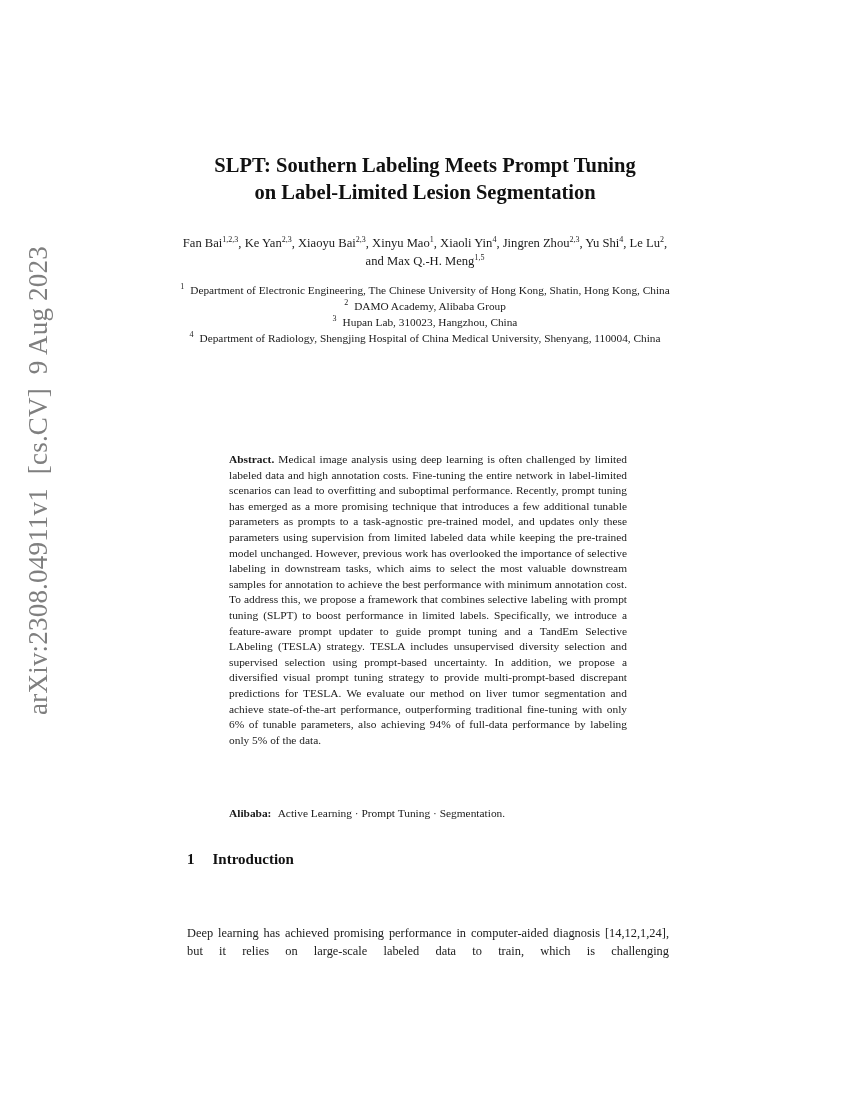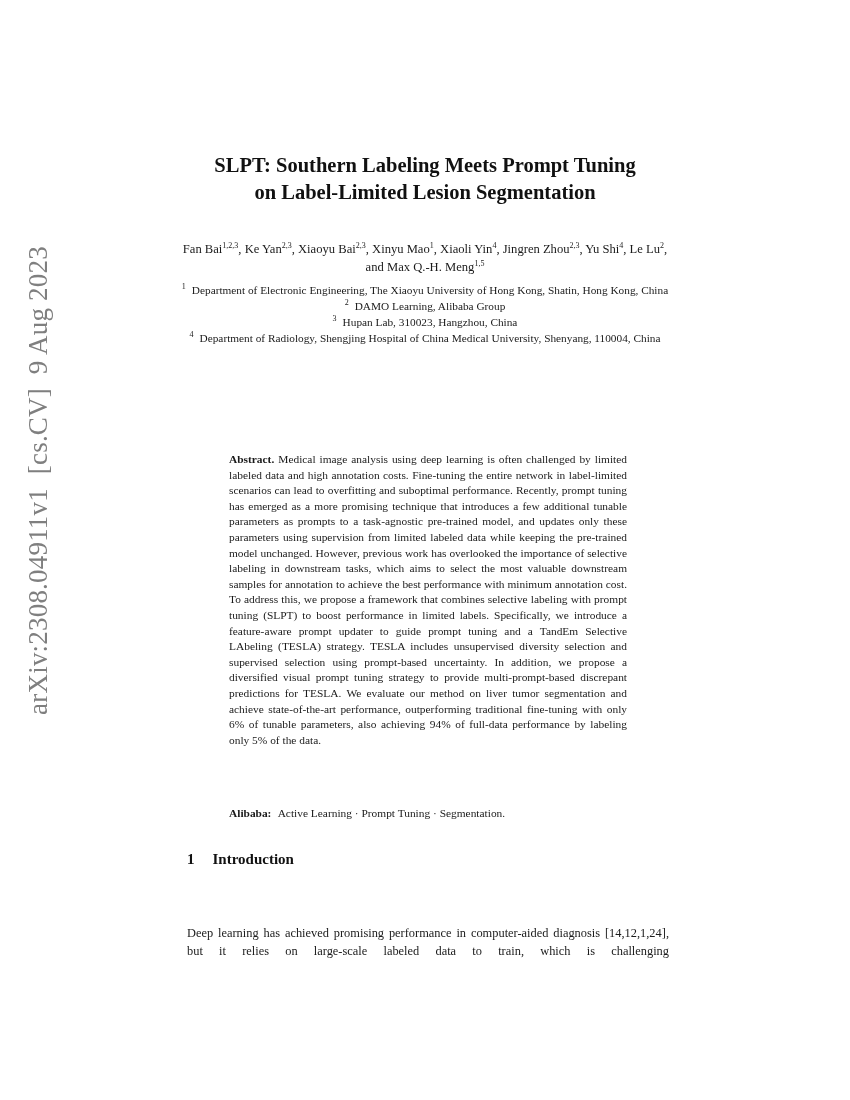--- a/index.html
+++ b/index.html
@@ -49,21 +49,20 @@
     .authors {
       position: absolute;
       left: 180px;
       top: 234px;
       width: 490px;
       text-align: center;
       font-family: "Liberation Serif", serif;
       font-size: 12.6px;
       line-height: 18px;
       color: #1a1a1a;
-      margin-top: 6px;
     }
     .authors sup, .affil sup {
       font-size: 8px;
       vertical-align: 5px;
       line-height: 0;
     }
     .affiliations {
       position: absolute;
       left: 180px;
       top: 282px;
@@ -133,22 +132,22 @@
 </div>
 
 <div class="title">
   <div>SLPT: Southern Labeling Meets Prompt Tuning</div>
   <div>on Label-Limited Lesion Segmentation</div>
 </div>
 
 <div class="authors" id="authors"><span><span>Fan Bai</span><sup>1,2,3</sup><span>, </span></span><span><span>Ke Yan</span><sup>2,3</sup><span>, </span></span><span><span>Xiaoyu Bai</span><sup>2,3</sup><span>, </span></span><span><span>Xinyu Mao</span><sup>1</sup><span>, </span></span><span><span>Xiaoli Yin</span><sup>4</sup><span>, </span></span><span><span>Jingren Zhou</span><sup>2,3</sup><span>, </span></span><span><span>Yu Shi</span><sup>4</sup><span>, </span></span><span><span>Le Lu</span><sup>2</sup><span>, and </span></span><span><span>Max Q.-H. Meng</span><sup>1,5</sup><span></span></span></div>
 
 <div class="affiliations" id="affiliations">
-    <span class="affil"><sup>1</sup><span>Department of Electronic Engineering, The Xiaoyu University of Hong Kong, Shatin, Hong Kong, China</span></span>
-    <span class="affil"><sup>2</sup><span>DAMO Learning, Alibaba Group</span></span>
+    <span class="affil"><sup>1</sup><span>Department of Electronic Engineering, The Chinese University of Hong Kong, Shatin, Hong Kong, China</span></span>
+    <span class="affil"><sup>2</sup><span>DAMO Academy, Alibaba Group</span></span>
     <span class="affil"><sup>3</sup><span>Hupan Lab, 310023, Hangzhou, China</span></span>
     <span class="affil"><sup>4</sup><span>Department of Radiology, Shengjing Hospital of China Medical University, Shenyang, 110004, China</span></span>
   </div>
 
 <div class="abstract">
   <span class="label">Abstract.</span><span>Medical image analysis using deep learning is often challenged by limited labeled data and high annotation costs. Fine-tuning the entire network in label-limited scenarios can lead to overfitting and suboptimal performance. Recently, prompt tuning has emerged as a more promising technique that introduces a few additional tunable parameters as prompts to a task-agnostic pre-trained model, and updates only these parameters using supervision from limited labeled data while keeping the pre-trained model unchanged. However, previous work has overlooked the importance of selective labeling in downstream tasks, which aims to select the most valuable downstream samples for annotation to achieve the best performance with minimum annotation cost. To address this, we propose a framework that combines selective labeling with prompt tuning (SLPT) to boost performance in limited labels. Specifically, we introduce a feature-aware prompt updater to guide prompt tuning and a TandEm Selective LAbeling (TESLA) strategy. TESLA includes unsupervised diversity selection and supervised selection using prompt-based uncertainty. In addition, we propose a diversified visual prompt tuning strategy to provide multi-prompt-based discrepant predictions for TESLA. We evaluate our method on liver tumor segmentation and achieve state-of-the-art performance, outperforming traditional fine-tuning with only 6% of tunable parameters, also achieving 94% of full-data performance by labeling only 5% of the data.</span>
 </div>
 
 <div class="keywords">
   <span class="label">Alibaba:</span>

